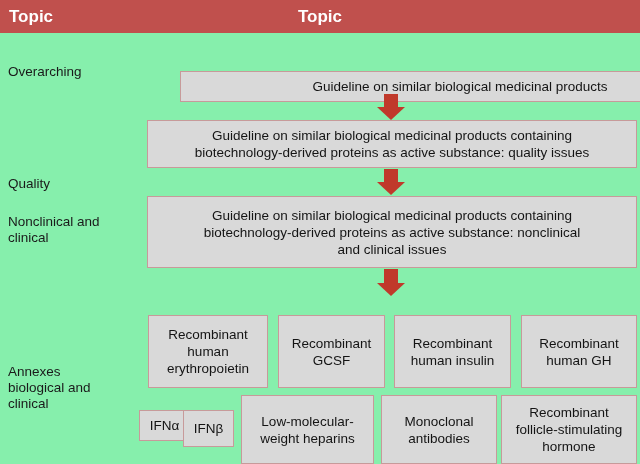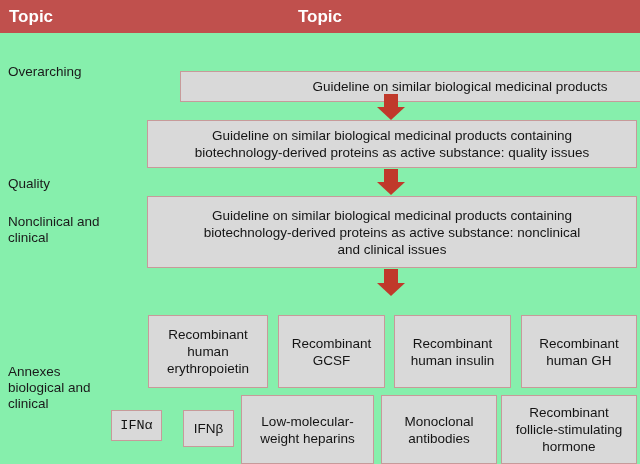--- a/index.html
+++ b/index.html
@@ -143,21 +143,21 @@
 
   <div class="box" style="left:278px; top:315px; width:107px; height:73px;">Recombinant
 GCSF</div>
 
   <div class="box" style="left:394px; top:315px; width:117px; height:73px;">Recombinant
 human insulin</div>
 
   <div class="box" style="left:521px; top:315px; width:116px; height:73px;">Recombinant
 human GH</div>
 
-  <div class="box" style="left:111px; top:410px; width:51px; height:31px;font-family:Liberation Mono, monospace;">IFNα</div>
+  <div class="box" style="left:139px; top:410px; width:51px; height:31px;">IFNα</div>
 
   <div class="box" style="left:183px; top:410px; width:51px; height:37px;">IFNβ</div>
 
   <div class="box" style="left:381px; top:395px; width:116px; height:69px;">Monoclonal
 antibodies</div>
 
   <div class="box" style="left:241px; top:395px; width:133px; height:69px;">Low-molecular-
 weight heparins</div>
 
   <div class="box" style="left:501px; top:395px; width:136px; height:69px;">Recombinant

